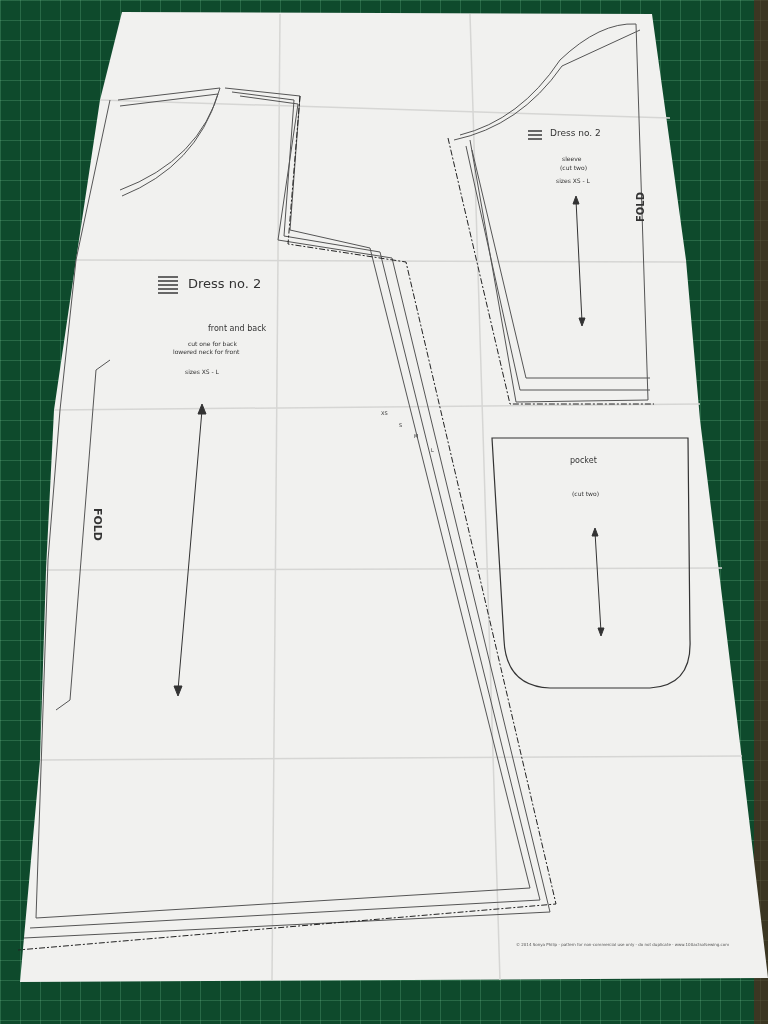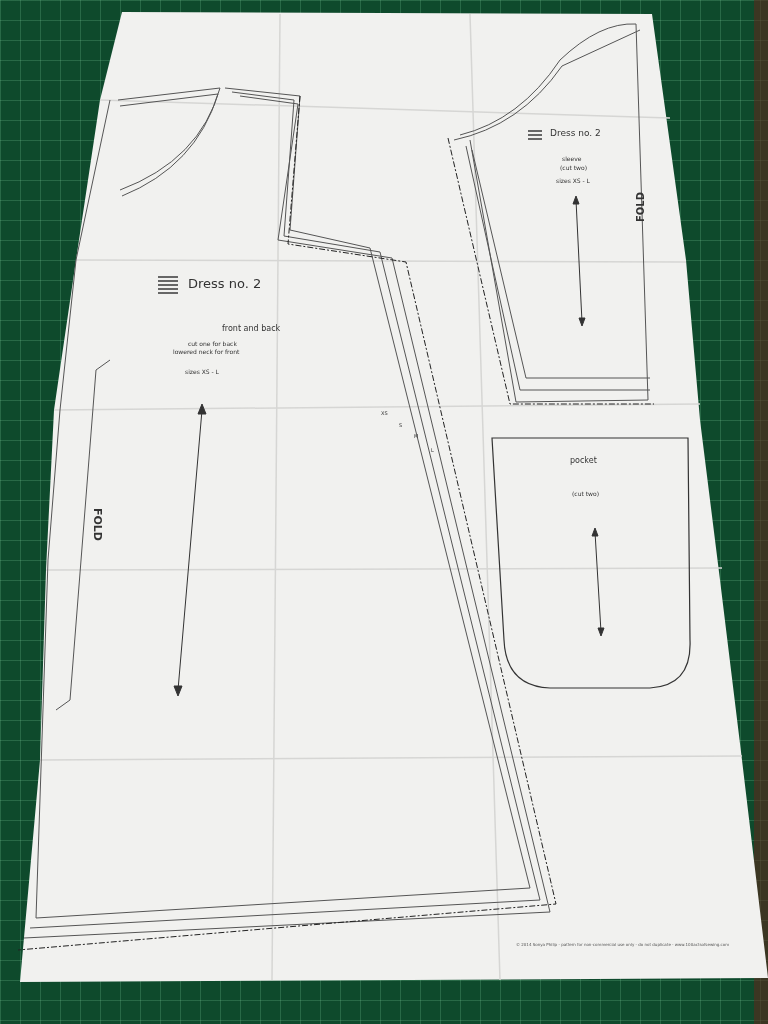--- a/index.html
+++ b/index.html
@@ -72,21 +72,21 @@
   <path d="M492,438 L688,438 L690,640 Q692,686 650,688 L550,688 Q506,686 504,640 Z" fill="none" stroke="#333" stroke-width="1.2"></path>
   <g stroke="#333" fill="#333">
     <line x1="595" y1="532" x2="601" y2="632"></line>
     <polygon points="595,528 592,536 598,536"></polygon>
     <polygon points="601,636 598,628 604,628"></polygon>
   </g>
 </svg>
 
 <div class="logo" style="left:158px;top:276px;"></div>
 <div class="label" style="left:188px;top:276px;font-size:13px;">Dress no. 2</div>
-<div class="label" style="left:178px;top:324px;font-size:8px;padding-left:44px;">front and back</div>
+<div class="label" style="left:164px;top:324px;font-size:8px;padding-left:44px;">front and back</div>
 <div class="label" style="left:188px;top:340px;font-size:6px;">cut one for back</div>
 <div class="label" style="left:173px;top:348px;font-size:6px;">lowered neck for front</div>
 <div class="label" style="left:185px;top:368px;font-size:6px;">sizes XS - L</div>
 <div class="label fold" style="left:104px;top:508px;">FOLD</div>
 
 <div class="logo" style="left:528px;top:128px;width:14px;height:12px;"></div>
 <div class="label" style="left:550px;top:128px;font-size:9px;">Dress no. 2</div>
 <div class="label" style="left:562px;top:155px;font-size:6px;">sleeve</div>
 <div class="label" style="left:560px;top:164px;font-size:6px;">(cut two)</div>
 <div class="label" style="left:556px;top:177px;font-size:6px;">sizes XS - L</div>

